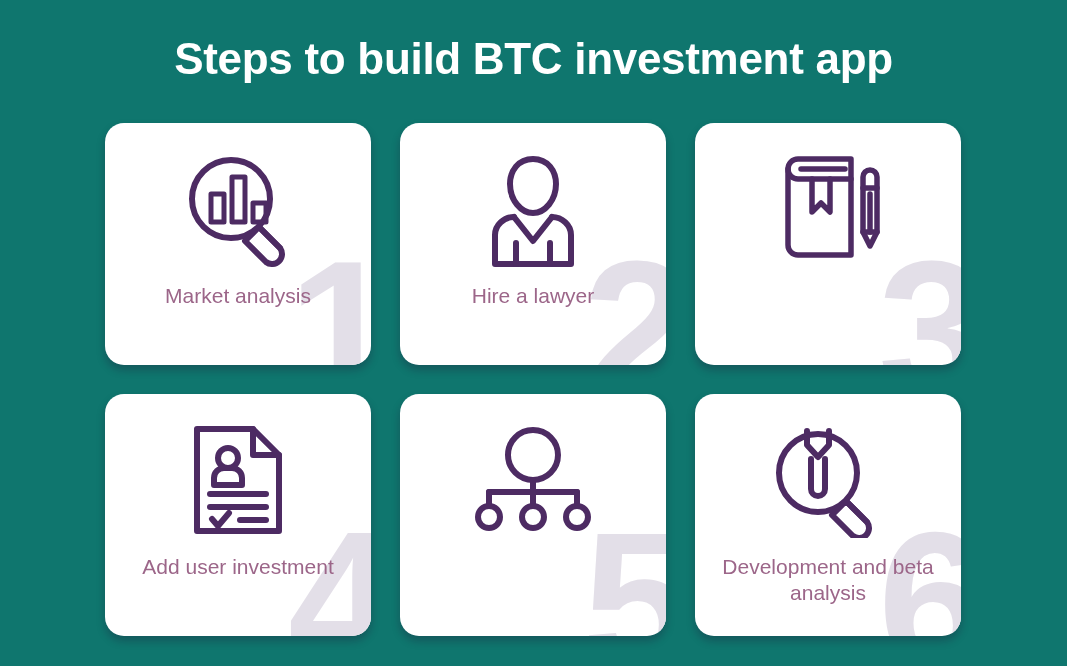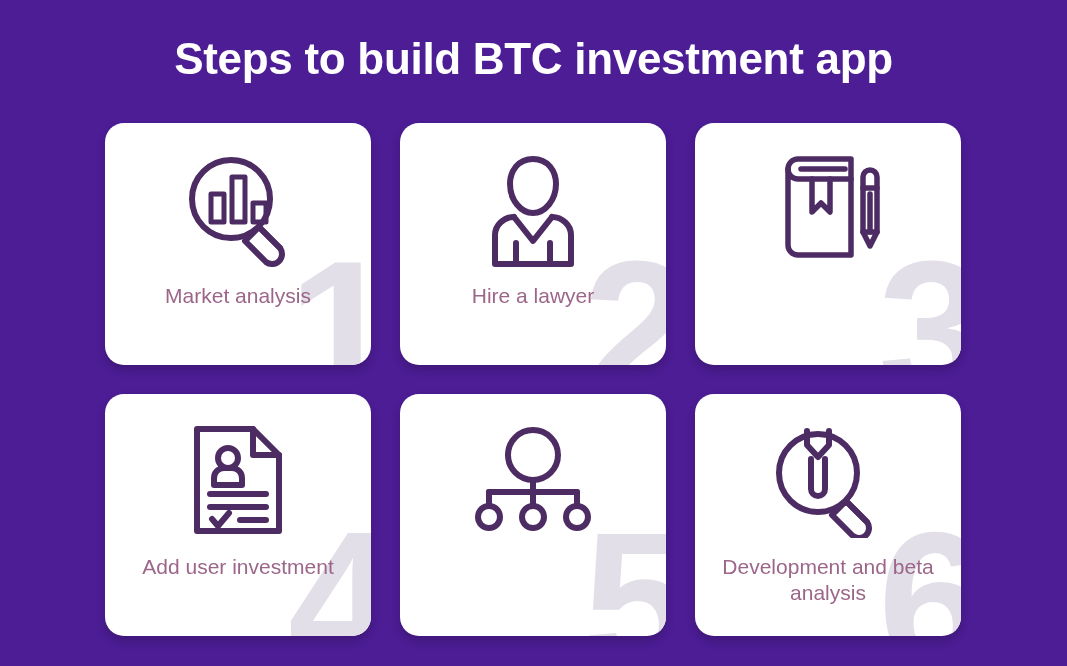--- a/index.html
+++ b/index.html
@@ -13,21 +13,21 @@
   body {
     background: #583172;
     font-family: "Liberation Sans", sans-serif;
     -webkit-font-smoothing: antialiased;
   }
 
   .infographic {
     position: relative;
     width: 1067px;
     height: 666px;
-    background: #4c1d95;
+    background: #0f766e;
   }
 
   
   .title {
     position: absolute;
     top: 30px;
     left: 0;
     width: 1067px;
     text-align: center;
     color: #FFFFFF;

